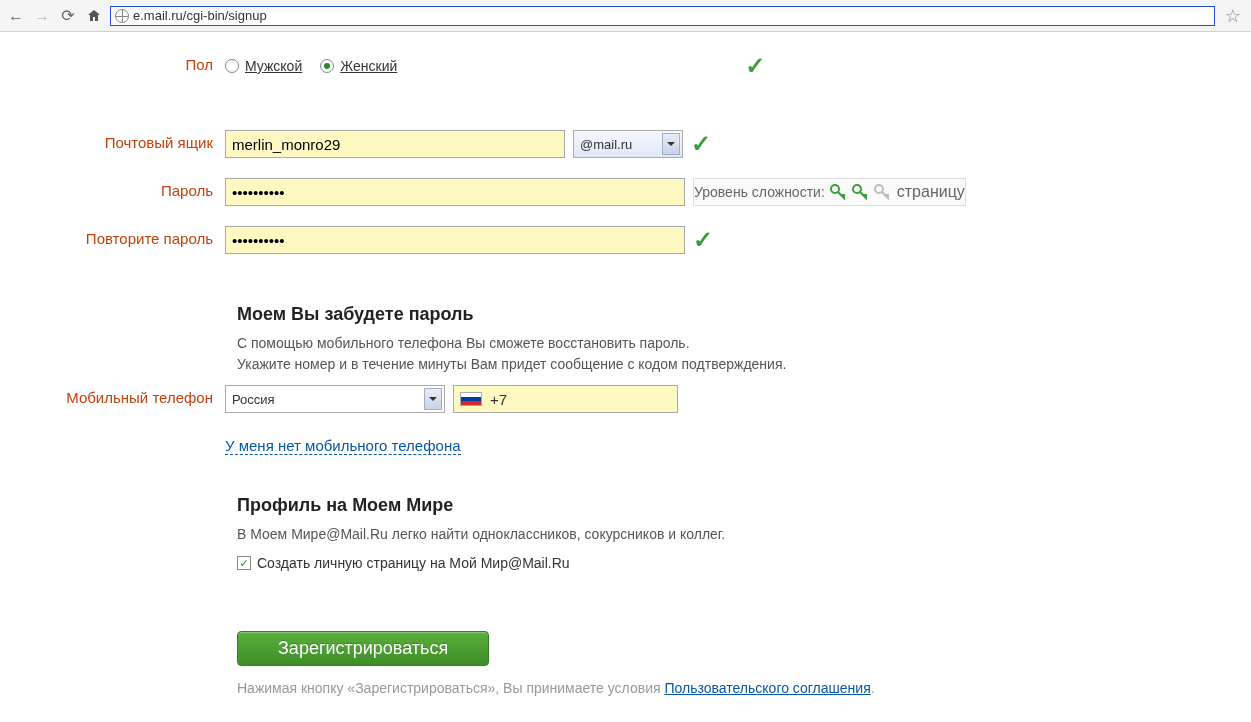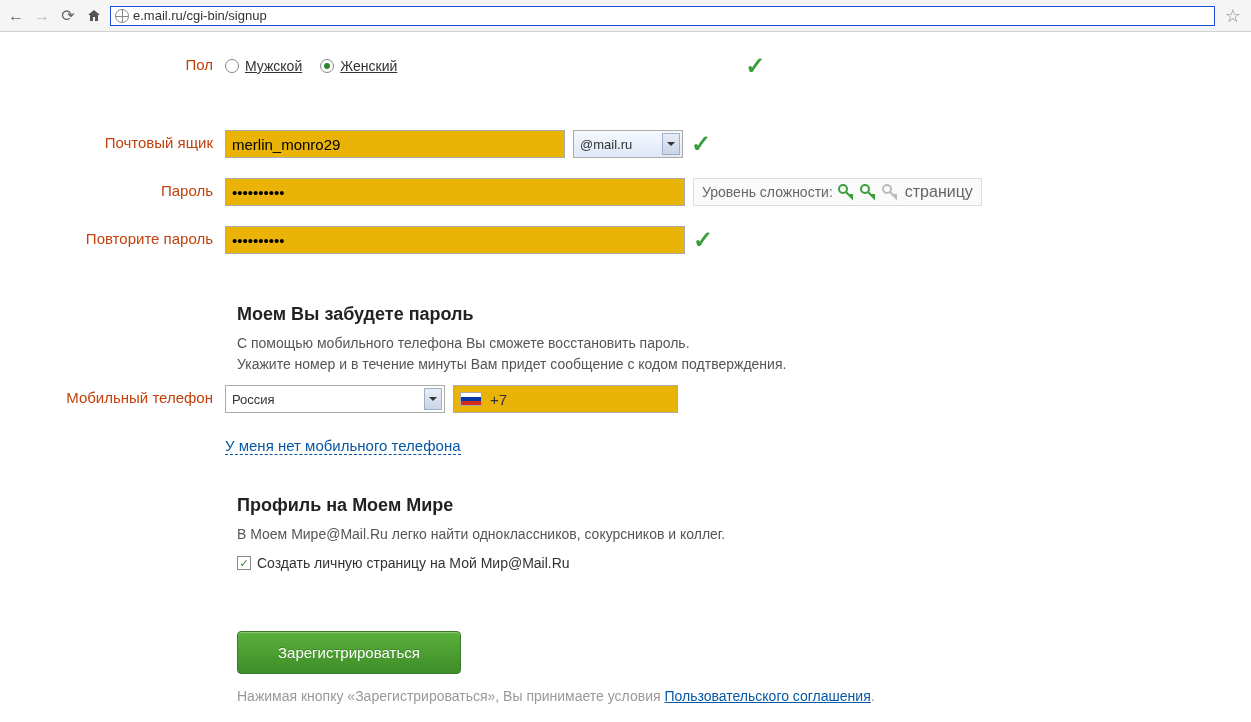--- a/index.html
+++ b/index.html
@@ -18,51 +18,51 @@
     .content { padding: 20px 0 0 0; }
     .form-row { display: flex; align-items: flex-start; margin-bottom: 20px; }
     .form-label { width: 225px; text-align: right; padding-right: 12px; padding-top: 4px; color: #c2410c; font-size: 15px; }
     .form-value { display: flex; align-items: center; gap: 8px; }
     
     .radio-group { display: flex; gap: 18px; align-items: center; }
     .radio-item { display: flex; align-items: center; gap: 6px; text-decoration: underline; }
     .radio-circle { width: 14px; height: 14px; border: 1px solid #888; border-radius: 50%; display: flex; align-items: center; justify-content: center; }
     .radio-circle.checked::after { content: ''; width: 6px; height: 6px; background: #2a8a2a; border-radius: 50%; }
     
-    .text-input { height: 28px; border: 1px solid #aaa; padding: 0 6px; font-size: 15px; background: #eab308; }
+    .text-input { height: 28px; border: 1px solid #aaa; padding: 0 6px; font-size: 15px; background: #fef9c3; }
     .text-input.wide { width: 340px; }
     .text-input.full { width: 460px; }
     .text-input.phone { width: 225px; }
     
     .select-box { height: 28px; border: 1px solid #aaa; background: #fff; display: flex; align-items: center; padding: 0 6px; font-size: 13px; position: relative; }
     .select-box.domain { width: 110px; background: linear-gradient(#f5f8ff, #e0e8f5); }
     .select-box.country { width: 220px; }
     .select-arrow { position: absolute; right: 2px; top: 2px; bottom: 2px; width: 18px; background: linear-gradient(#e8edf5, #c8d4e8); border: 1px solid #a0b0c8; display: flex; align-items: center; justify-content: center; }
     .select-arrow::after { content: ''; border: 4px solid transparent; border-top-color: #333; margin-top: 4px; }
     
     .check-icon { color: #3a9f3a; font-size: 24px; font-weight: bold; }
     
-    .strength-box { display: flex; align-items: center; gap: 4px; padding: 4px 8px; border: 1px solid #ddd; background: #fafafa; }
+    .strength-box { display: flex; align-items: center; gap: 4px; padding: 4px 0; border: 1px solid #ddd; background: #fafafa; }
     .strength-label { color: #666; font-size: 14px; }
     .key-icon { width: 18px; height: 18px; position: relative; }
     .key-icon svg { width: 18px; height: 18px; }
     .strength-text { color: #666; font-size: 16px; margin-left: 2px; }
     
     .section-heading { font-size: 18px; font-weight: bold; color: #222; margin-bottom: 8px; }
     .section-desc { color: #555; font-size: 14px; line-height: 1.5; margin-bottom: 10px; }
     .section-block { margin-left: 237px; margin-bottom: 30px; max-width: 700px; }
     
     .flag-ru { display: inline-block; width: 22px; height: 14px; background: linear-gradient(to bottom, #fff 33%, #0039A6 33%, #0039A6 66%, #D52B1E 66%); border: 1px solid #aaa; vertical-align: middle; margin-right: 4px; }
     
     .dotted-link { color: #0857a6; border-bottom: 1px dashed #0857a6; text-decoration: none; cursor: pointer; font-size: 15px; display: inline-block; margin-top: 16px; }
     
     .checkbox-item { display: flex; align-items: center; gap: 6px; margin-top: 6px; }
     .checkbox { width: 14px; height: 14px; border: 1px solid #888; display: flex; align-items: center; justify-content: center; font-size: 11px; color: #2a8a2a; }
     
-    .register-btn { display: inline-block; padding: 12px 40px; background: linear-gradient(#5cb03c, #3d8e28); color: #fff; font-size: 15px; border: 1px solid #3a7a2a; border-radius: 4px; cursor: pointer; text-shadow: 0 -1px 0 rgba(0,0,0,0.2); box-shadow: inset 0 1px 0 rgba(255,255,255,0.3); }
+    .register-btn { display: inline-block; padding: 6px 40px; background: linear-gradient(#5cb03c, #3d8e28); color: #fff; font-size: 18px; border: 1px solid #3a7a2a; border-radius: 4px; cursor: pointer; text-shadow: 0 -1px 0 rgba(0,0,0,0.2); box-shadow: inset 0 1px 0 rgba(255,255,255,0.3); }
     
     .terms-text { color: #999; font-size: 14px; margin-top: 14px; }
     .terms-link { color: #0857a6; text-decoration: underline; cursor: pointer; }
   </style>
 </head>
 <body>
 
 <div class="browser-bar">
   <div class="nav-btn">←</div>
   <div class="nav-btn disabled">→</div>

